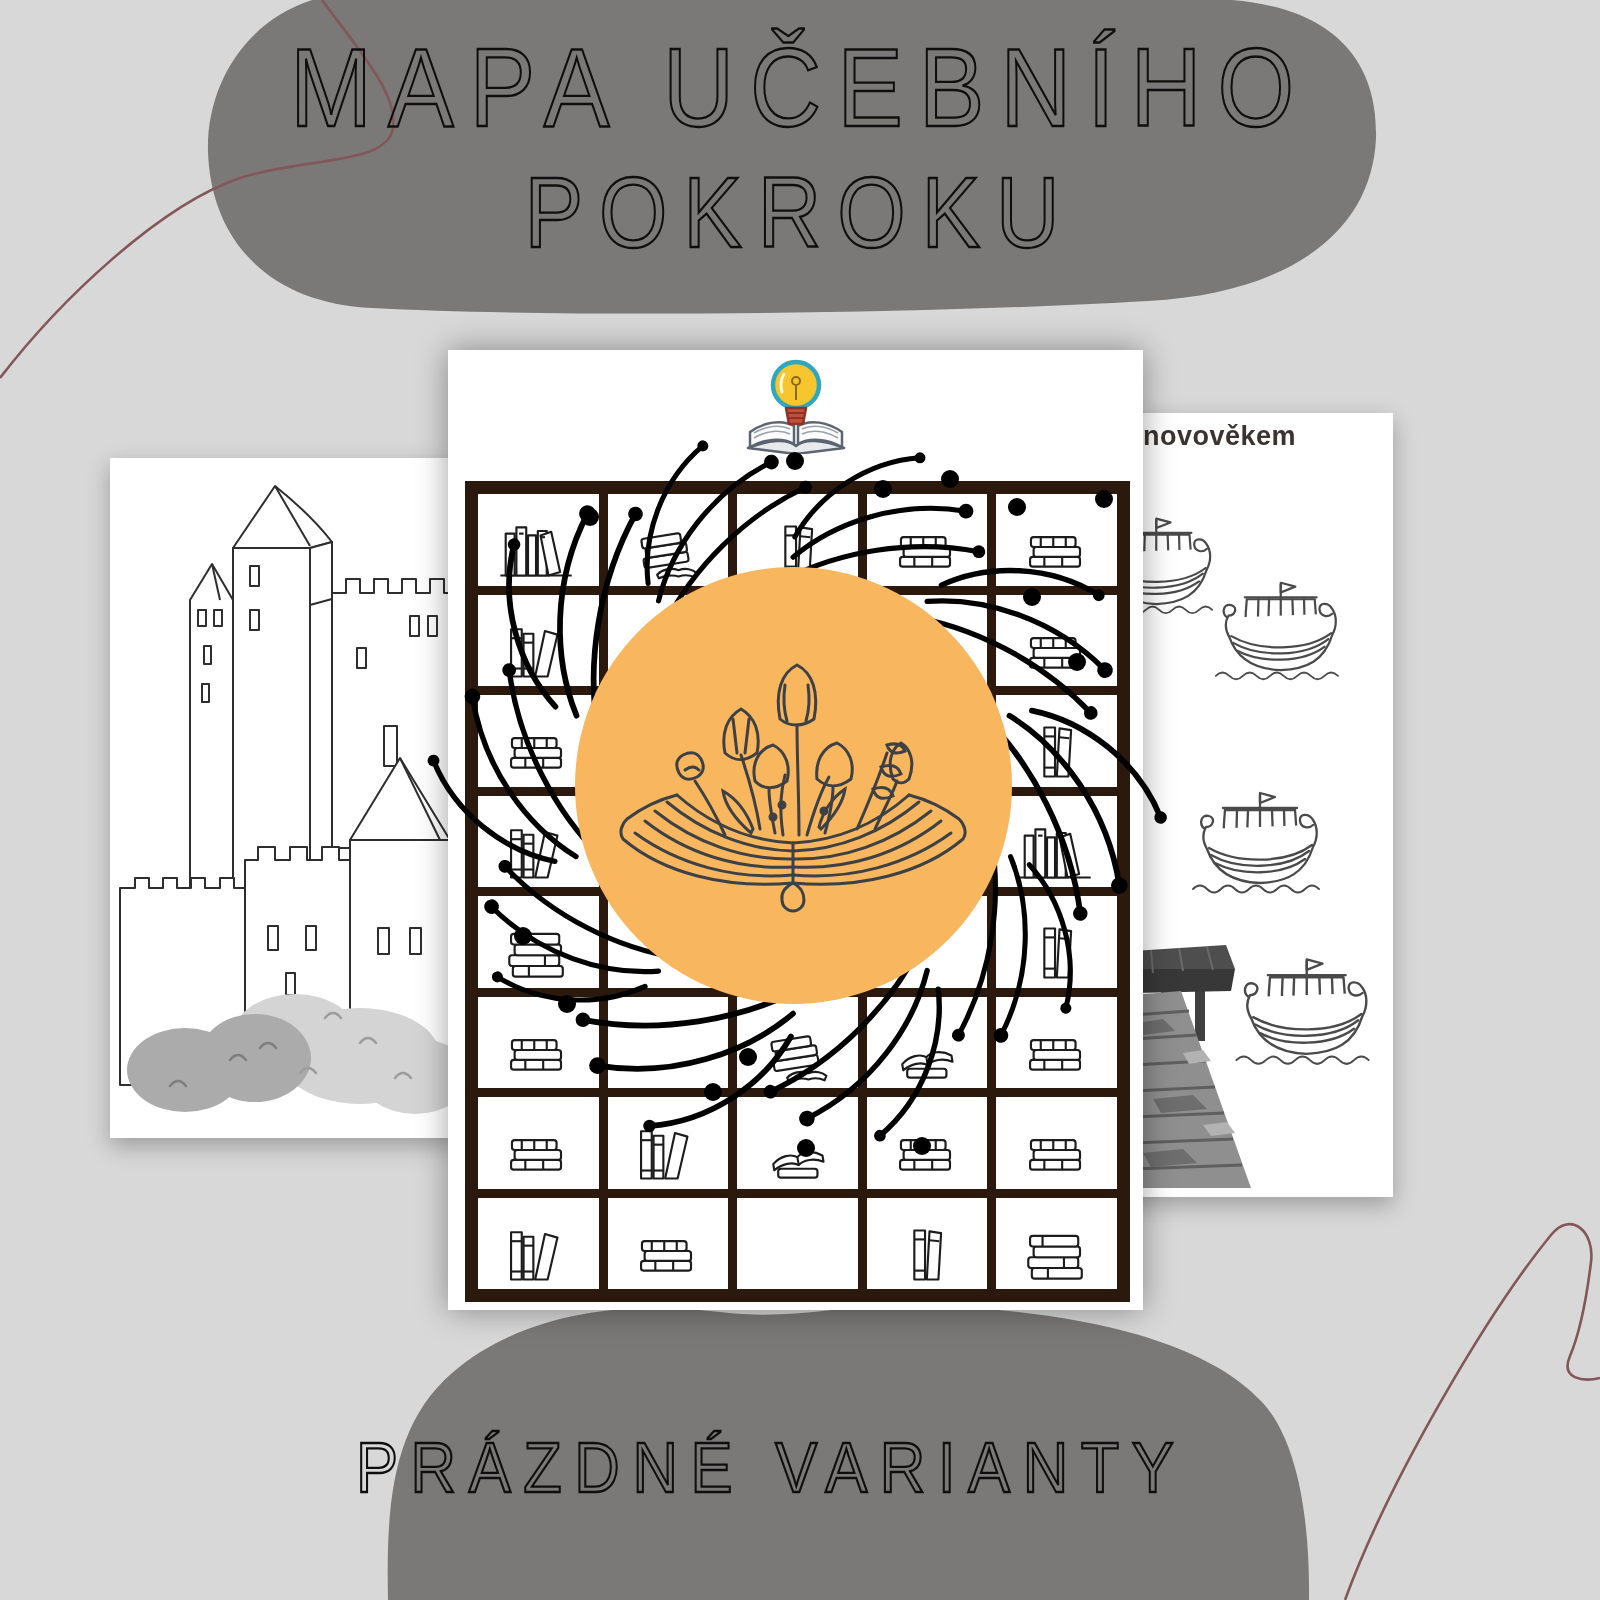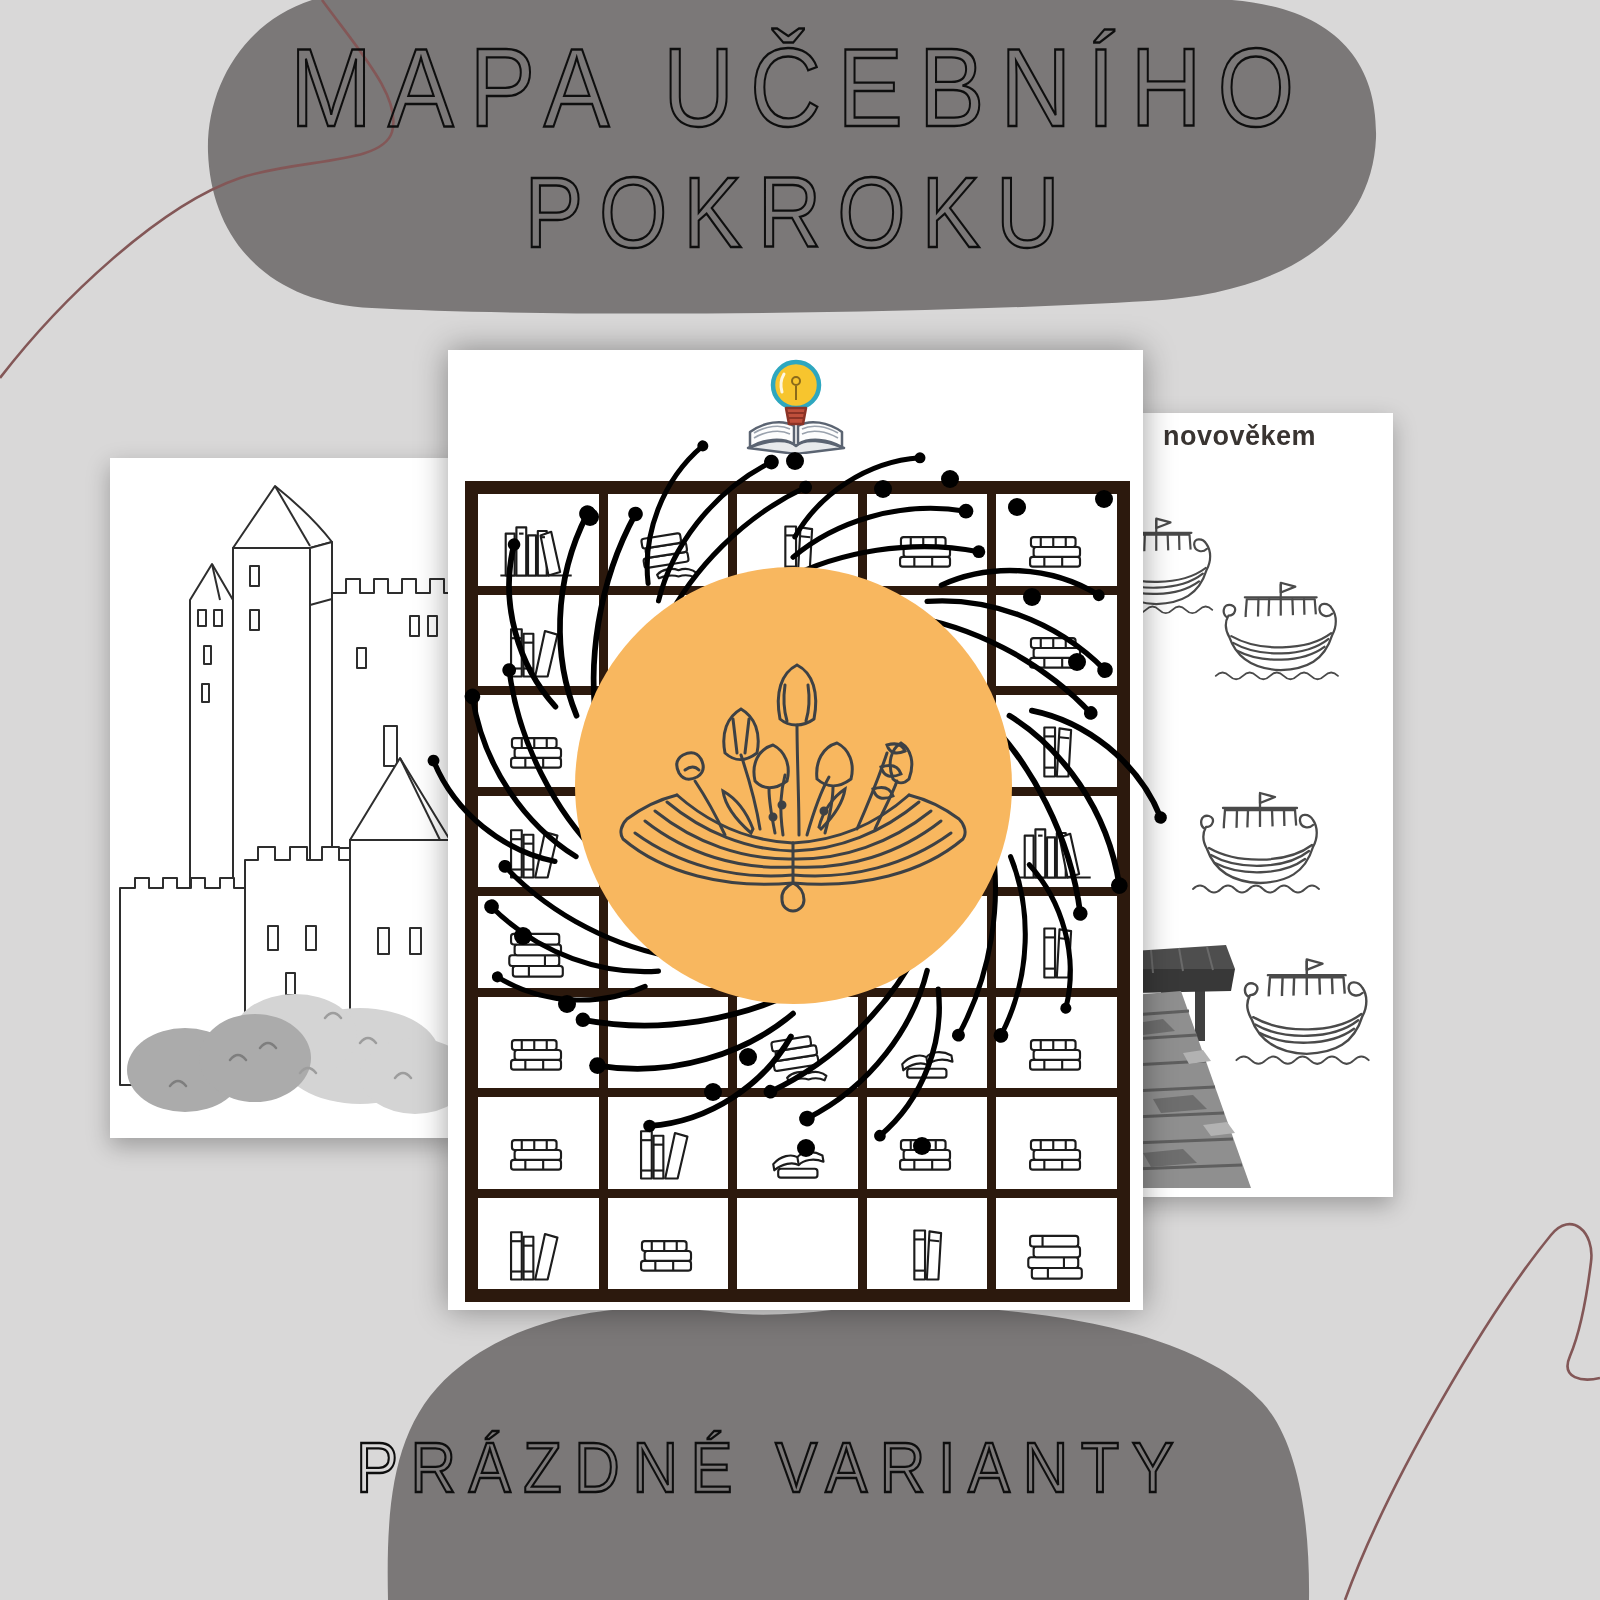--- a/index.html
+++ b/index.html
@@ -25,21 +25,21 @@
   #subtitle-line{font-size:70px;letter-spacing:14px;}
 
   
   .page{position:absolute;background:#fff;overflow:hidden;}
   #page-left{left:110px;top:458px;width:348px;height:680px;box-shadow:0 8px 22px rgba(0,0,0,.28);}
   #page-right{left:1123px;top:413px;width:270px;height:784px;box-shadow:0 8px 22px rgba(0,0,0,.28);}
   #page-center{left:448px;top:350px;width:695px;height:960px;box-shadow:0 0 30px rgba(0,0,0,.38);}
 
   #ships-heading{
     position:absolute;left:20px;top:8px;
-    font-size:27px;font-weight:bold;color:var(--heading_ink,#393431);letter-spacing:.5px;padding-left:20px;
+    font-size:27px;font-weight:bold;color:var(--heading_ink,#393431);letter-spacing:.5px;
   }
 
   
   #progress-grid{
     position:absolute;left:17px;top:131px;width:665px;height:821px;
     box-sizing:border-box;border:13px solid var(--grid_brown,#2c190d);
     background:var(--grid_brown,#2c190d);
     display:grid;grid-template-columns:repeat(5,1fr);grid-template-rows:repeat(8,1fr);gap:9px;
   }
   #progress-grid .cell{background:#fff;display:flex;align-items:flex-end;justify-content:center;overflow:hidden;}

